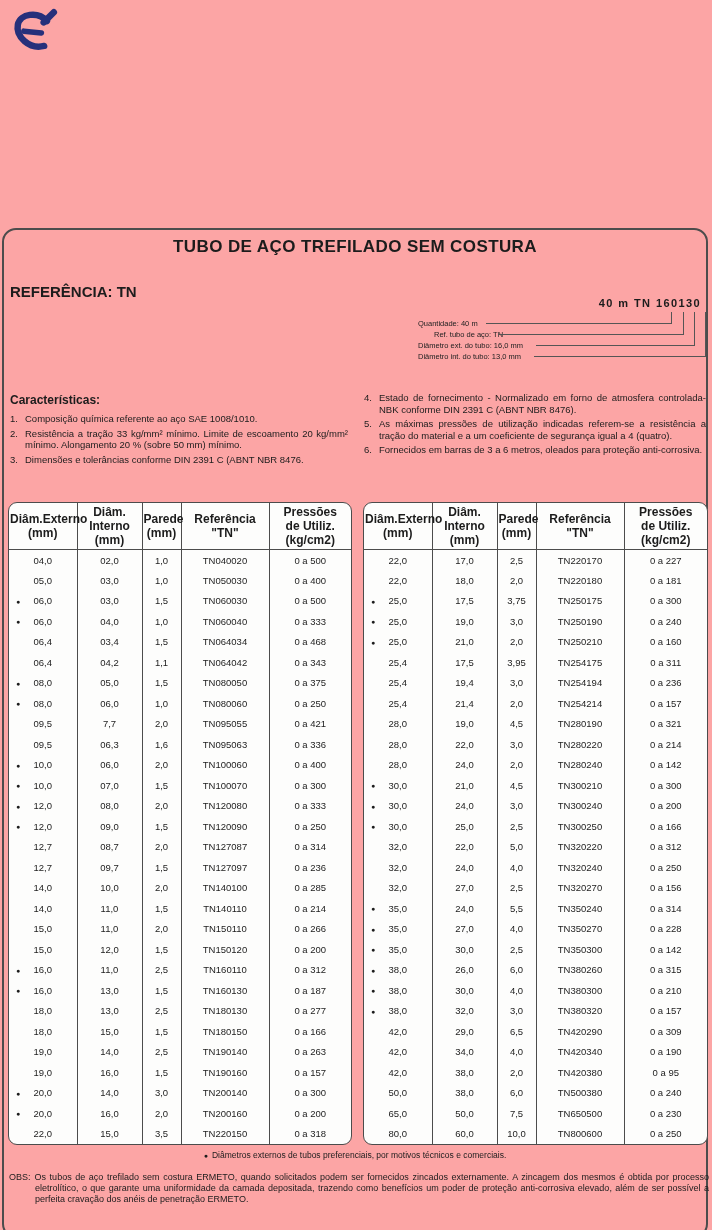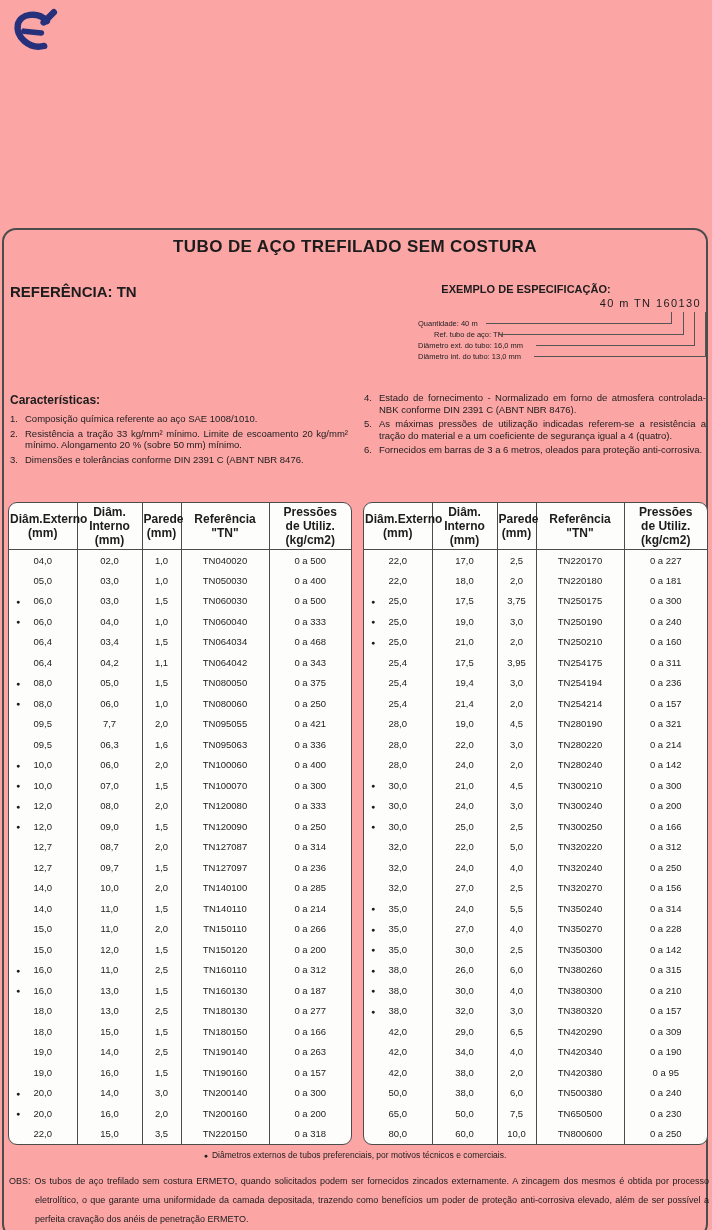--- a/index.html
+++ b/index.html
@@ -4,39 +4,39 @@
 <style>
   * { margin:0; padding:0; box-sizing:border-box; }
   html,body { background:#e9e9e7; }
   body { font-family:"Liberation Sans", sans-serif; }
   .page { position:relative; width:712px; height:1230px; margin:0 auto; background:#fca5a5; overflow:hidden; color:#1c1c1c; }
   .logo { position:absolute; top:8px; left:10px; width:48px; height:50px; color:#26307b; }
   .frame { position:absolute; left:2px; top:228px; width:706px; height:1010px; border:2px solid #4c4c4c; border-radius:14px; }
   .title { position:absolute; top:7px; left:0; width:100%; text-align:center; font-size:17px; font-weight:bold; letter-spacing:.4px; }
   .ref-label { position:absolute; left:6px; top:53px; font-size:15px; font-weight:bold; }
   .example-heading { position:absolute; left:372px; top:53px; width:300px; text-align:center; font-size:11px; font-weight:bold; }
-  .spec-code { position:absolute; right:5px; top:67px; font-size:11px; font-weight:400; letter-spacing:1.4px; }
+  .spec-code { position:absolute; right:5px; top:67px; font-size:11px; font-weight:700; letter-spacing:1.4px; }
   .spec-label { position:absolute; font-size:7.5px; line-height:9px; color:#222; white-space:nowrap; }
   .connector { position:absolute; border-right:1px solid #555; border-bottom:1px solid #555; }
   .char-heading { position:absolute; left:6px; top:163px; font-size:12px; font-weight:bold; }
   .char-col { position:absolute; font-size:9.5px; line-height:11.5px; text-align:justify; }
   .char-item { display:flex; margin-bottom:3px; }
   .char-item .num { width:15px; flex:none; }
   .char-item .txt { flex:1; }
   .tbl-wrap { position:absolute; top:272px; width:344px; border:1.5px solid #4c4c4c; border-radius:9px; overflow:hidden; background:#fdfdfc; }
   table.spec { border-collapse:collapse; width:100%; table-layout:fixed; }
   table.spec th { font-size:12px; font-weight:bold; text-align:center; vertical-align:middle; white-space:pre-line; height:40px; padding:2px 1px; border-right:1px solid #4c4c4c; border-bottom:1.5px solid #4c4c4c; }
   table.spec td { font-size:9.5px; text-align:center; height:20.5px; padding:0; border-right:1px solid #4c4c4c; vertical-align:middle; }
   table.spec th:last-child, table.spec td:last-child { border-right:none;margin-left:11px; }
   td.c-ext { position:relative; }
   .dot { position:absolute; left:7px; top:50%; transform:translateY(-50%); font-size:7px; visibility:hidden; }
   .dot.show { visibility:visible; }
   .footnote { position:absolute; left:0; top:920px; width:100%; text-align:center; font-size:8.5px; }
   .fn-dot { font-size:7px; margin-right:4px; }
-  .obs { position:absolute; left:5px; top:942px; width:700px; font-size:9px; line-height:19px; padding-left:26px; text-indent:-26px; text-align:justify; }
+  .obs { position:absolute; left:5px; top:942px; width:700px; font-size:9px; line-height:11px; padding-left:26px; text-indent:-26px; text-align:justify; }
   .obs-label { margin-right:4px; }
 </style>
 </head>
 <body>
 
 <div class="page">
 
   <svg class="logo" viewBox="0 0 52 54" aria-hidden="true">
     <g fill="none" stroke="currentColor" stroke-linecap="round">
       <path d="M40 14 C30 3 11 6 8.5 18 C6 31 21 45 37 41" stroke-width="7"></path>
@@ -44,21 +44,20 @@
       <path d="M47.5 4.5 L36.5 15.5" stroke-width="7"></path>
     </g>
   </svg>
 
   <div class="frame">
 
     <div class="title">TUBO DE AÇO TREFILADO SEM COSTURA</div>
 
     <div class="ref-label">REFERÊNCIA: TN</div>
 
-    <div class="example-heading">EXEMPLO DE ESPECIFICAÇÃO:</div>
     <div class="spec-code">40 m TN 160130</div>
 
     <div class="spec-label" style="left:414px; top:89px;">Quantidade: 40 m</div>
     <div class="spec-label" style="left:414px; top:100px;padding-left:16px;">Ref. tubo de aço: TN</div>
     <div class="spec-label" style="left:414px; top:111px;">Diâmetro ext. do tubo: 16,0 mm</div>
     <div class="spec-label" style="left:414px; top:122px;">Diâmetro int. do tubo: 13,0 mm</div>
 
     <div class="connector" style="left:482px; top:82px; width:186px; height:12px;"></div>
     <div class="connector" style="left:494px; top:82px; width:186px; height:23px;"></div>
     <div class="connector" style="left:532px; top:82px; width:159px; height:34px;"></div>

